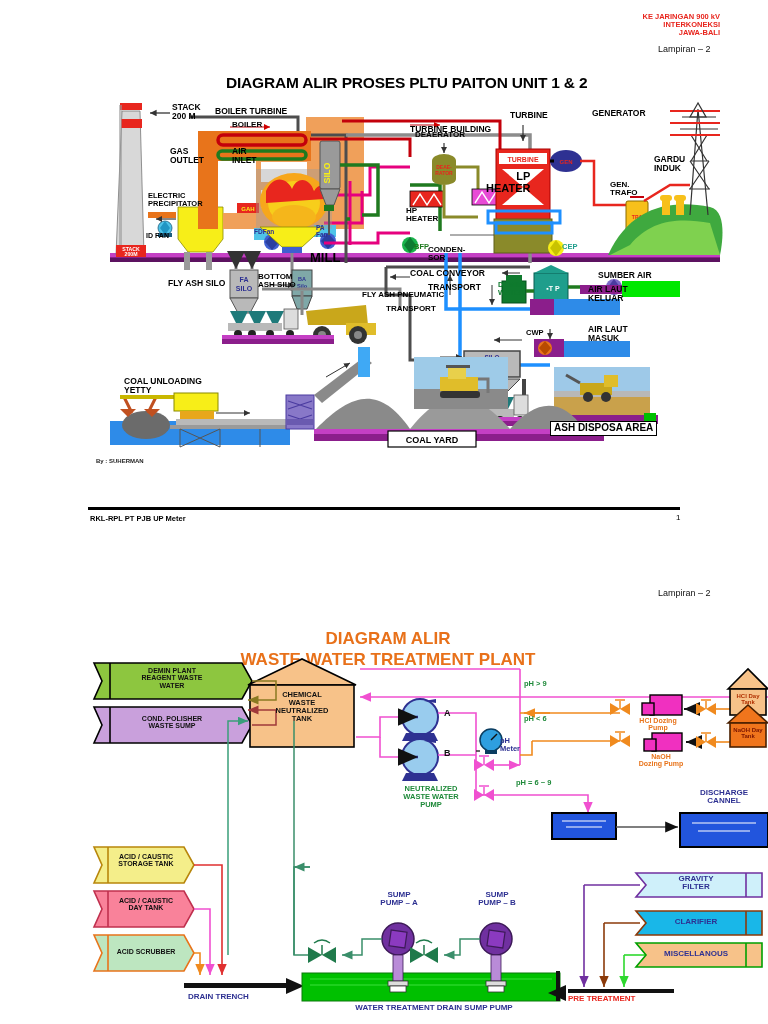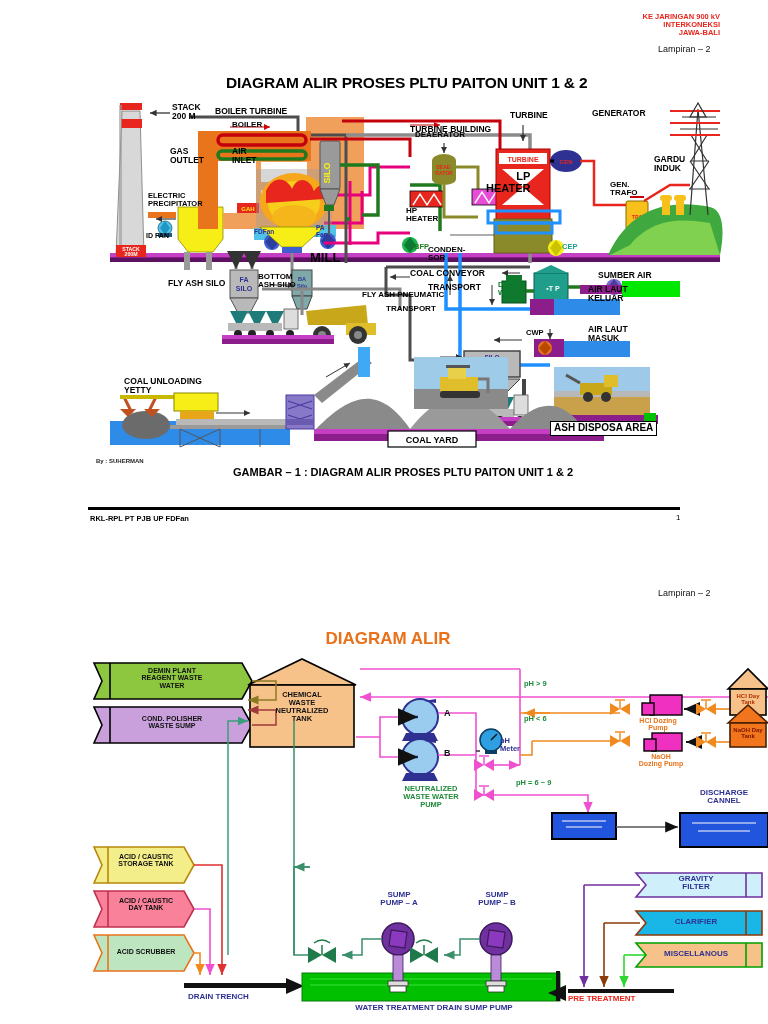--- a/index.html
+++ b/index.html
@@ -403,33 +403,33 @@
     <div class="lbl" style="left:430px;top:196px;font-size:10px;color:#1F9E8C;">WTP</div>
     <div class="lbl" style="left:488px;top:176px;font-size:8.5px;">SUMBER AIR</div>
     <div class="lbl" style="left:478px;top:190px;font-size:8.5px;">AIR LAUT
 KELUAR</div>
     <div class="lbl" style="left:478px;top:230px;font-size:8.5px;">AIR LAUT
 MASUK</div>
     <div class="lbl" style="left:416px;top:234px;font-size:7.5px;">CWP</div>
     <div class="lbl" style="left:440px;top:326px;font-size:10px;background:#fff;padding:1px 3px;border:1px solid #000;">ASH DISPOSA AREA</div>
   </div>
 
-  <div class="abs fig-caption" style="left:233px;top:466px;">GAMBAR  – 1 : DIAGRAM ALIR PROSES PLTU PAITON UNIT 1 &amp; 2</div>
   <div class="abs" style="left:96px;top:458px;font-size:6px;font-weight:bold;color:#222;">By : SUHERMAN</div>
 
   <div class="abs footer-rule" style="left:88px;top:507px;width:592px;"></div>
-  <div class="abs footer-left" style="left:90px;top:514px;">RKL-RPL PT PJB UP FDFan</div>
+  <div class="abs footer-left" style="left:90px;top:514px;">RKL-RPL PT PJB UP Meter</div>
   <div class="abs footer-right" style="left:676px;top:513px;">1</div>
 </div>
 
 <div class="page" style="top:0;">
   <div class="abs lampiran" style="left:658px;top:588px;">Lampiran – 2</div>
 
   <div class="abs wwtp-title" style="left:188px;top:622px;width:400px;">
     <div>DIAGRAM ALIR</div>
+    <div>WASTE WATER TREATMENT PLANT</div>
   </div>
 
   <div class="abs" style="left:80px;top:655px;width:688px;height:369px;">
     <svg width="688" height="369" viewBox="0 0 688 369">
       <defs>
         <marker id="a-olive" markerWidth="8" markerHeight="8" refX="7" refY="3" orient="auto">
             <path d="M0,0 L7,3 L0,6 z" fill="#8A7A22"></path>
           </marker>
         <marker id="a-brown" markerWidth="8" markerHeight="8" refX="7" refY="3" orient="auto">
             <path d="M0,0 L7,3 L0,6 z" fill="#A03A3A"></path>

